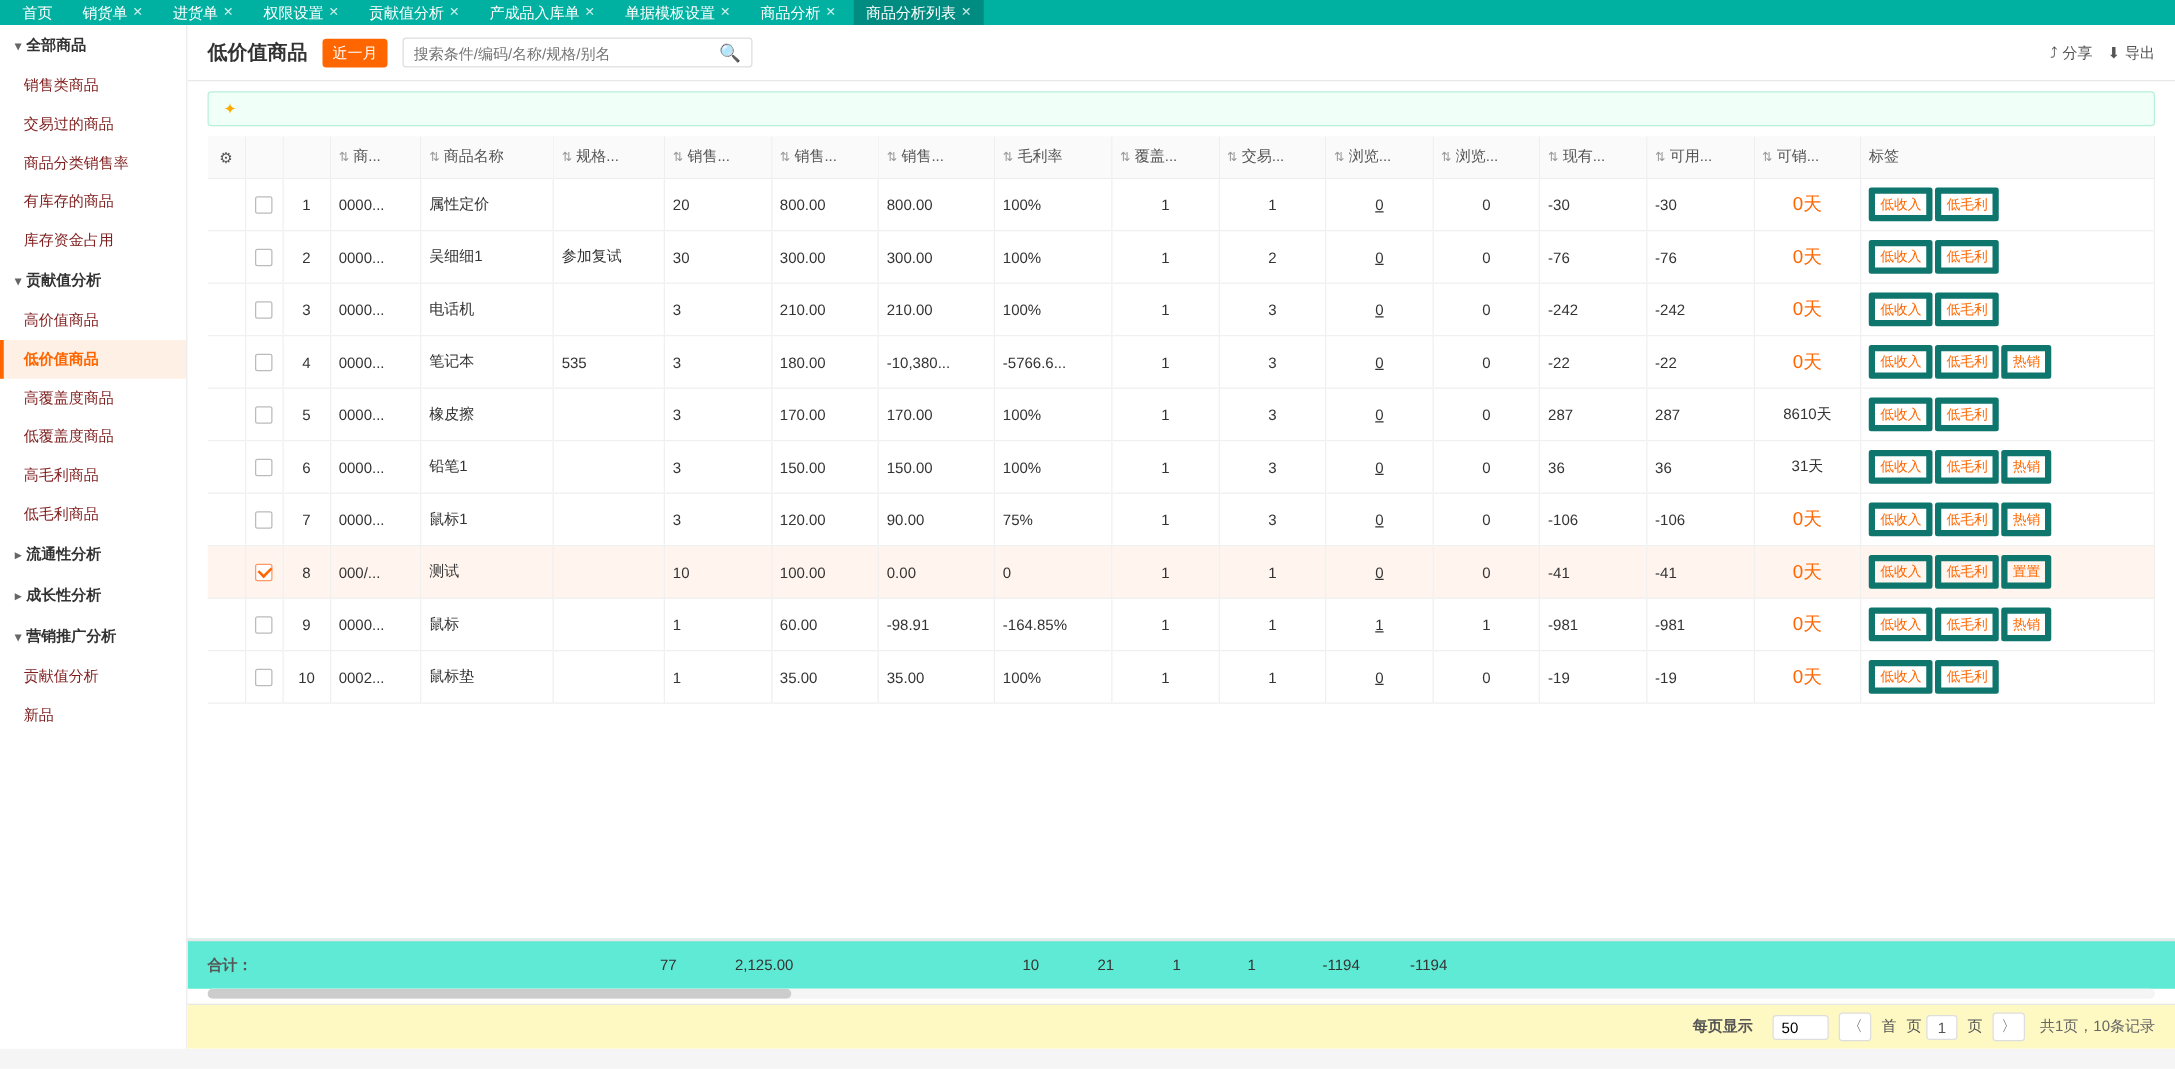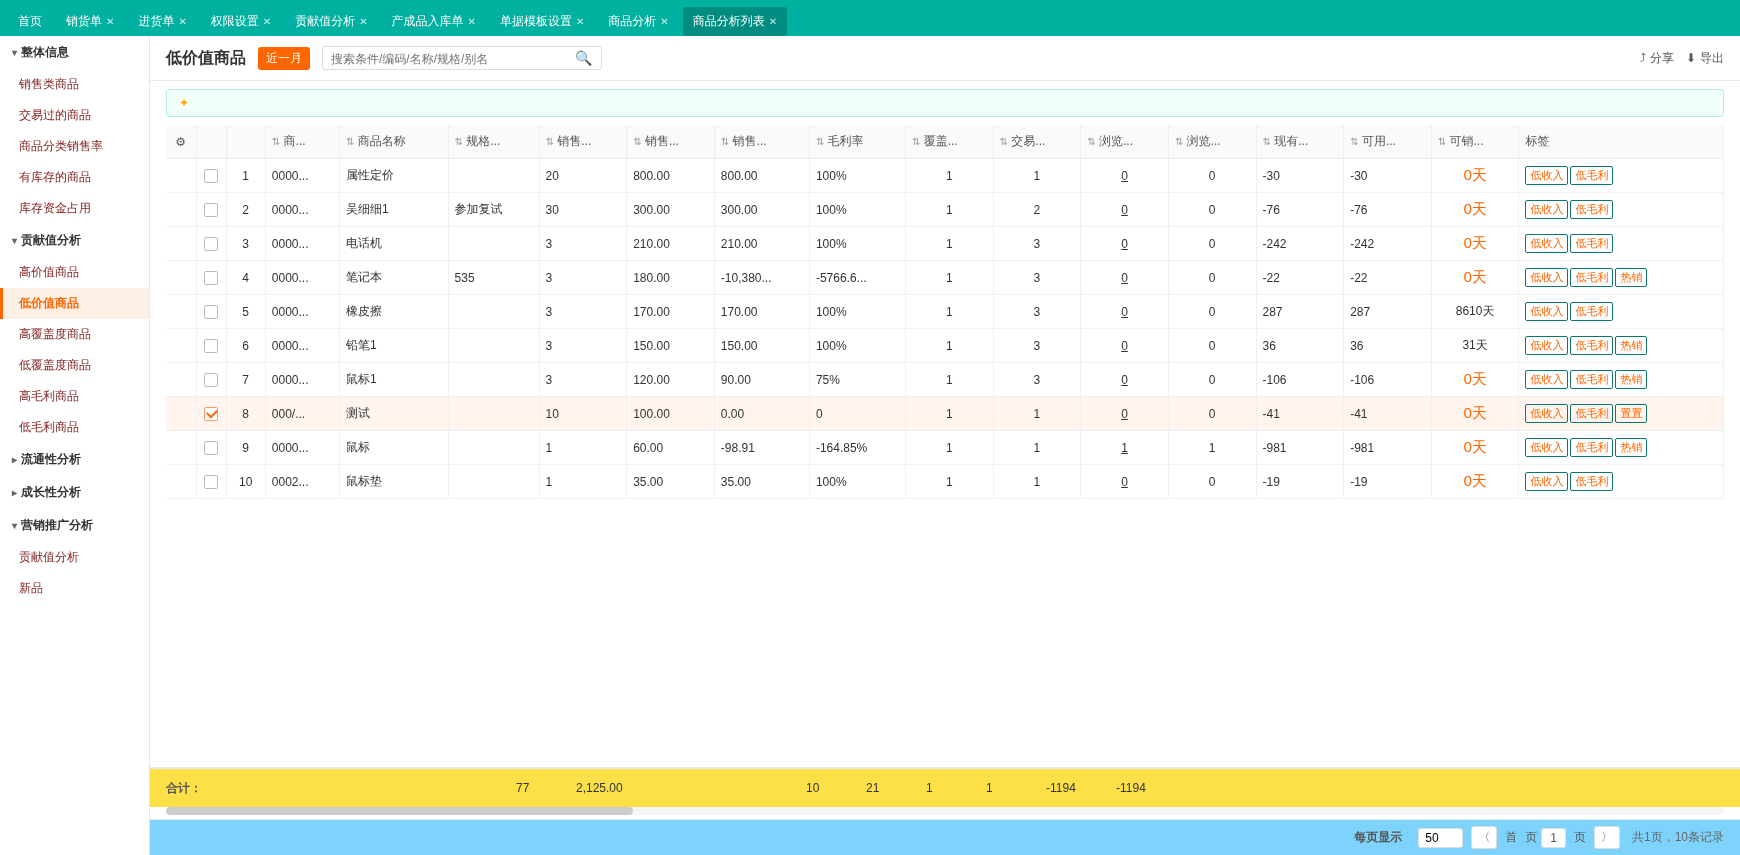--- a/index.html
+++ b/index.html
@@ -1,23 +1,23 @@
 <!DOCTYPE html>
 <html><head>
   <meta charset="utf-8">
   <style>
     * { box-sizing: border-box; margin: 0; padding: 0; font-family: 'Microsoft YaHei', Arial, sans-serif; font-size: 12px; }
     body { background: #f5f5f5; overflow: hidden; width: 1740px; height: 855px; }
 
     
     .top-nav {
       display: flex;
-      align-items: flex-end;
+      align-items: center;
       background: #00b0a0;
-      height: 36px;
+      height: 20px;
       padding: 0 8px;
       gap: 4px;
     }
     .nav-item {
       color: #fff;
       padding: 6px 10px;
       cursor: pointer;
       white-space: nowrap;
       border-radius: 3px;
       display: flex;
@@ -166,55 +166,55 @@
     }
     tbody td.center { text-align: center; }
     tbody td.num { text-align: left; }
     .tag {
       display: inline-block;
       border-radius: 2px;
       padding: 1px 4px;
       font-size: 11px;
       margin-right: 2px;
     }
-    .tag-orange { color: #ff6600; border: 1px solid #0f766e; }
+    .tag-orange { color: #ff6600; border: 5px solid #0f766e; }
     .day-text { color: #ff6600; font-size: 15px; }
     .underline { text-decoration: underline; cursor: pointer; }
     .col-check { width: 30px; text-align: center; }
     .col-settings { width: 30px; text-align: center; }
 
     
     .table-footer {
-      background: #fde047;
+      background: #5eead4;
       border-top: 2px solid #e8e8e8;
       display: flex;
       align-items: center;
       padding: 8px 16px;
-      gap: 4px;
+      gap: 16px;
     }
     .footer-label { color: #555; font-weight: bold; margin-right: 8px; }
     .footer-cells {
       display: flex;
       gap: 0;
       flex: 1;
     }
     .footer-cell {
       padding: 4px 6px;
       color: #333;
       white-space: nowrap;
     }
 
     
     .pagination-bar {
       display: flex;
       align-items: center;
       justify-content: flex-end;
       padding: 6px 16px;
       border-top: 1px solid #e8e8e8;
-      background: #7dd3fc;
+      background: #fef9c3;
       gap: 8px;
     }
     .select-box {
       border: 1px solid #ddd;
       border-radius: 3px;
       padding: 2px 16px 2px 6px;
       appearance: none;
       background: #fff;
       cursor: pointer;
       font-size: 12px;
@@ -319,21 +319,21 @@
       <span class="nav-close">✕</span>
     </div>
   </nav>
 
   <div class="main-layout">
 
     <aside class="sidebar">
 
       <div class="sidebar-group-title">
         <span class="arrow">▾</span>
-        <span>整体信息</span>
+        <span>全部商品</span>
       </div>
       <div class="sidebar-item">销售类商品</div>
       <div class="sidebar-item">交易过的商品</div>
       <div class="sidebar-item">商品分类销售率</div>
       <div class="sidebar-item">有库存的商品</div>
       <div class="sidebar-item">库存资金占用</div>
 
       <div class="sidebar-group-title">
         <span class="arrow">▾</span>
         <span>贡献值分析</span>

